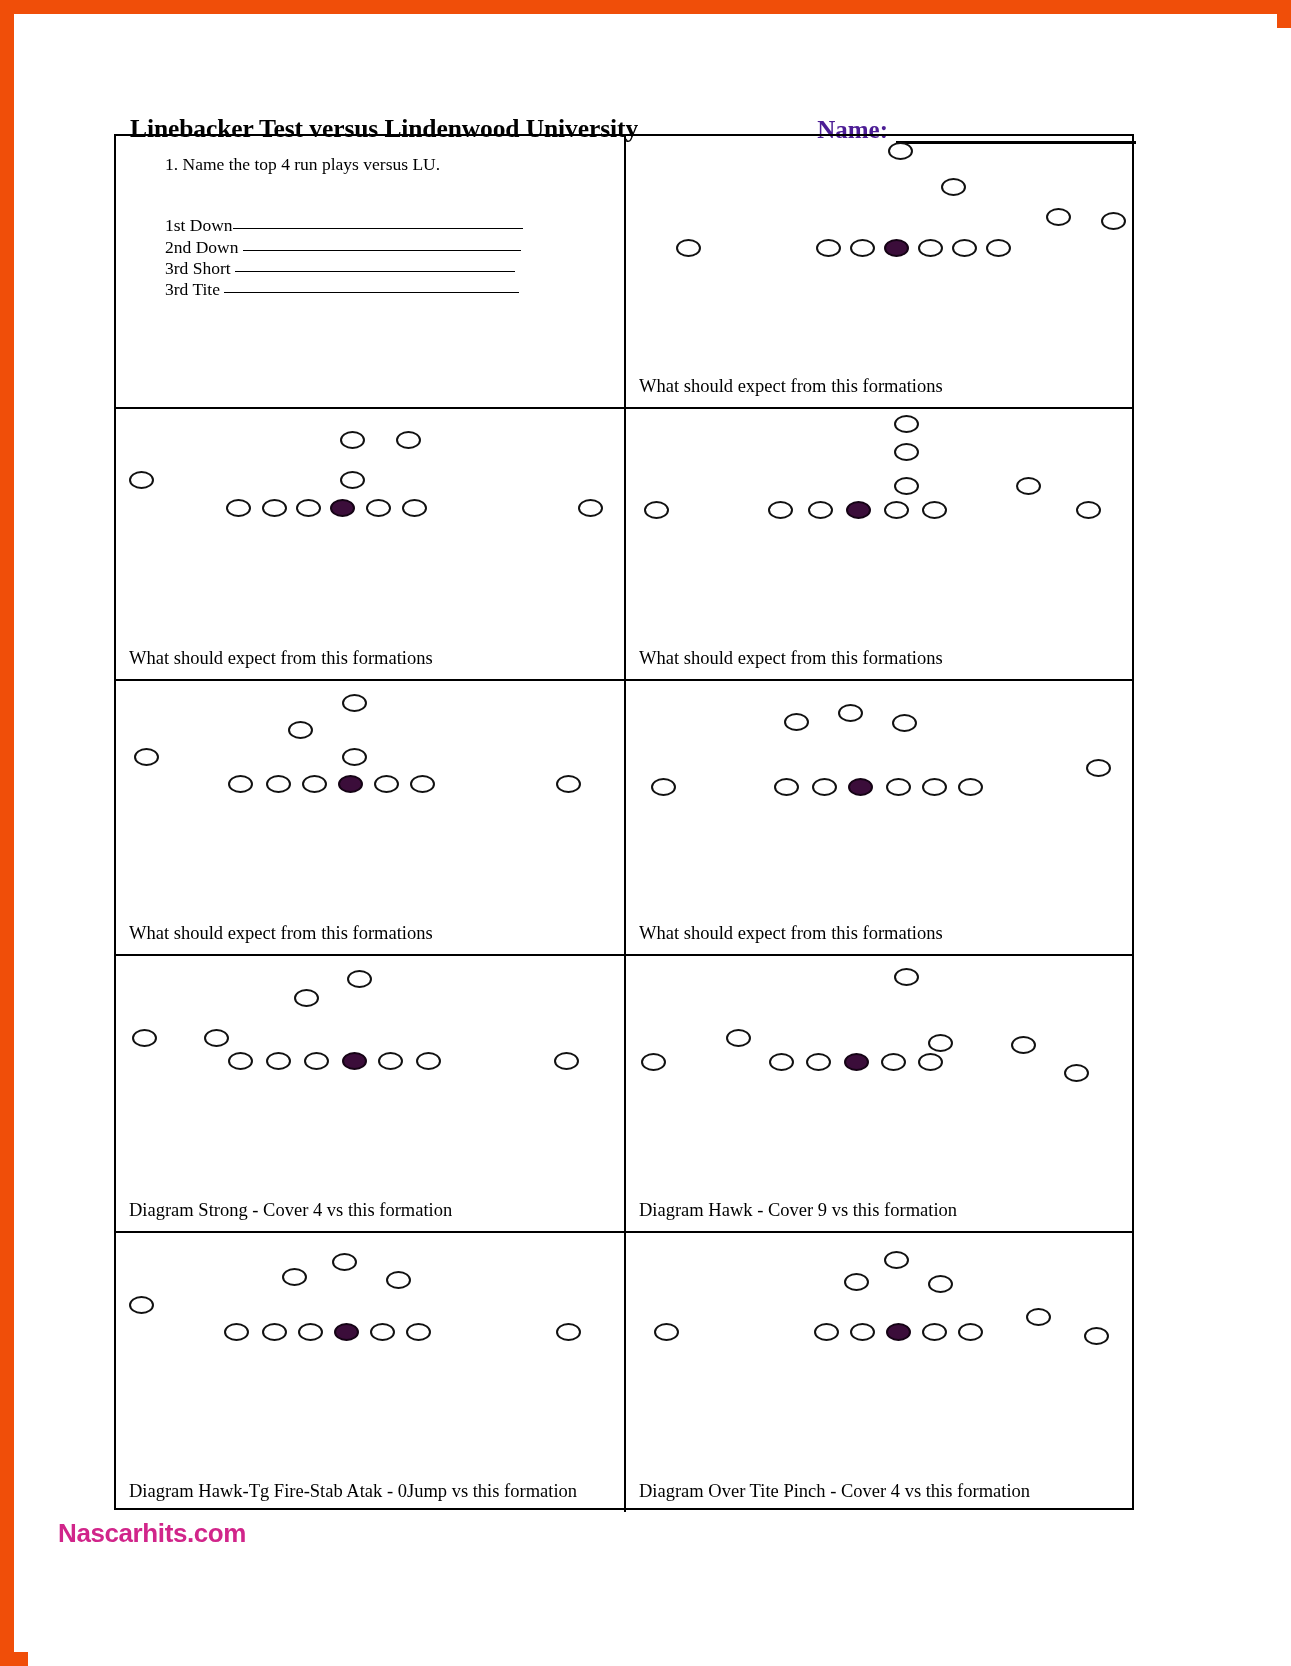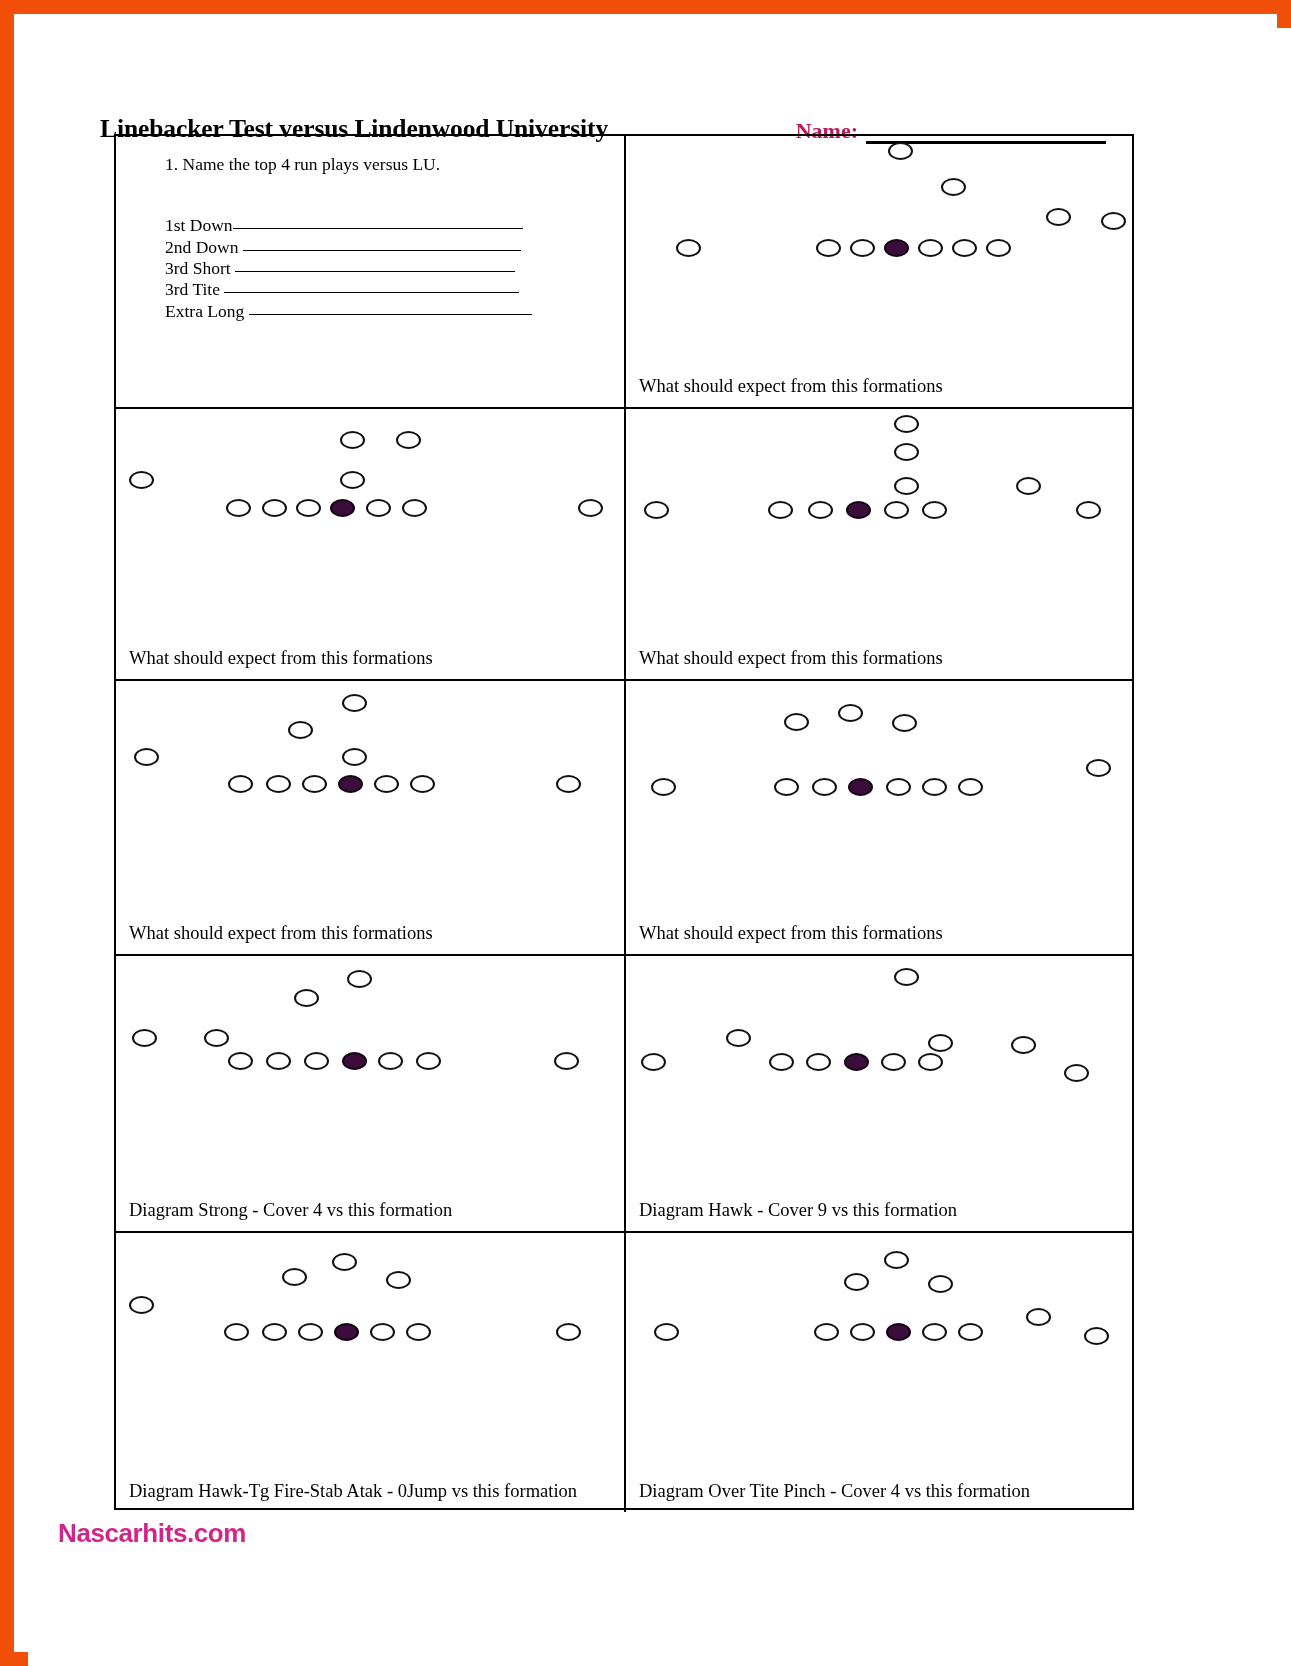--- a/index.html
+++ b/index.html
@@ -39,44 +39,44 @@
   #sheet {
     position: absolute;
     left: 0; top: 0;
     width: 1263px;
     height: 1638px;
   }
 
   
   #header-row {
     position: absolute;
-    left: 68px;
+    left: 98px;
     top: 66px;
     width: 1020px;
     height: 46px;
     display: flex;
     align-items: flex-end;
   }
   #doc-title {
     font-size: 25.5px;
     font-weight: bold;
     letter-spacing: -0.1px;
     color: #000;
     white-space: nowrap;
   }
   #name-wrap {
     margin-left: auto;
     display: flex;
     align-items: flex-end;
     padding-right: 14px;
   }
   #name-label {
-    font-size: 22px;
+    font-size: 25px;
     font-weight: bold;
-    color: #be185d;
+    color: #4c1d95;
     margin-left: 32px;
   }
   #name-blank {
     display: inline-block;
     width: 240px;
     border-bottom: 3px solid #000;
     margin-left: 8px;
     height: 24px;
   }
 
@@ -196,21 +196,20 @@
 
         <div class="grid-row row-h1">
           <div class="cell cell-left">
             <div class="q-block">
               <div class="q-line">1. Name the top 4  run plays versus LU.</div>
               <div class="q-gap"></div>
               <div class="q-line"><span>1st Down</span><span class="blank-line" style="width:290px"></span></div>
               <div class="q-line"><span>2nd Down </span><span class="blank-line" style="width:278px"></span></div>
               <div class="q-line"><span>3rd Short </span><span class="blank-line" style="width:280px"></span></div>
               <div class="q-line"><span>3rd Tite </span><span class="blank-line" style="width:295px"></span></div>
-              <div class="q-line"><span>Extra Long </span><span class="blank-line" style="width:283px"></span></div>
             </div>
           </div>
           <div class="cell cell-right">
             <div class="field">
                 <div class="player" style="left: 262px; top: 6px;"></div>
                 <div class="player" style="left: 315px; top: 42px;"></div>
                 <div class="player" style="left: 420px; top: 72px;"></div>
                 <div class="player" style="left: 475px; top: 76px;"></div>
                 <div class="player" style="left: 50px; top: 103px;"></div>
                 <div class="player" style="left: 190px; top: 103px;"></div>

